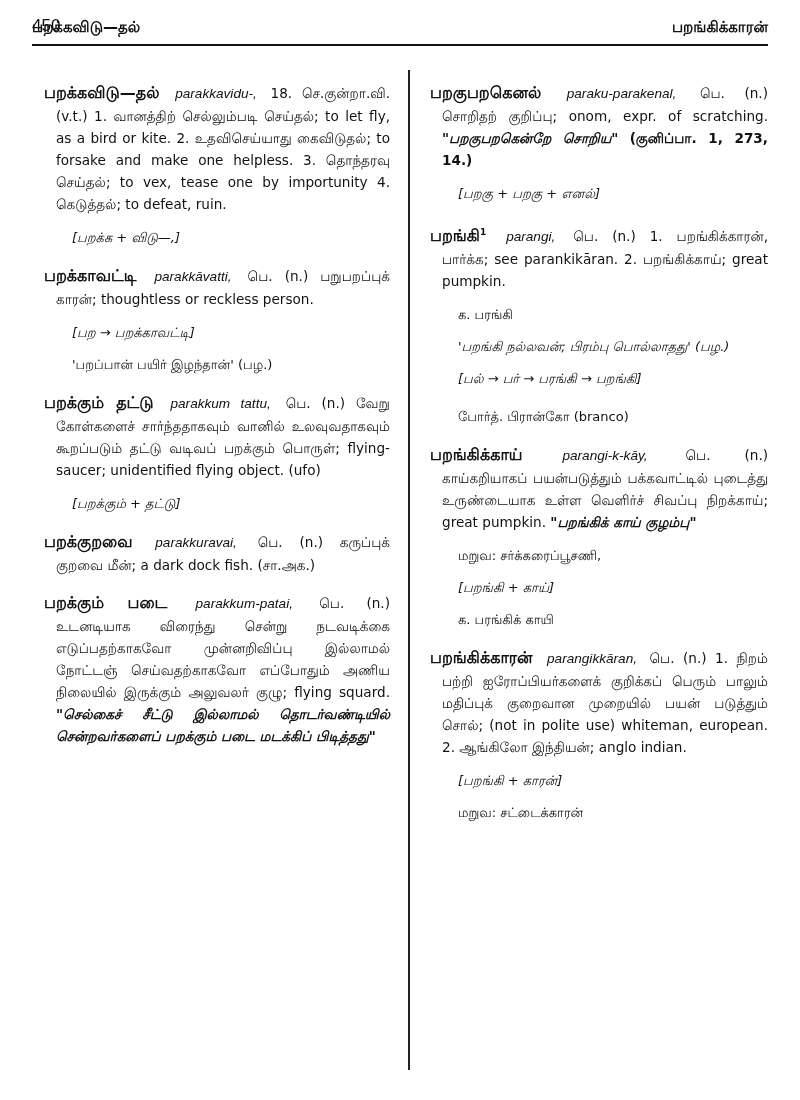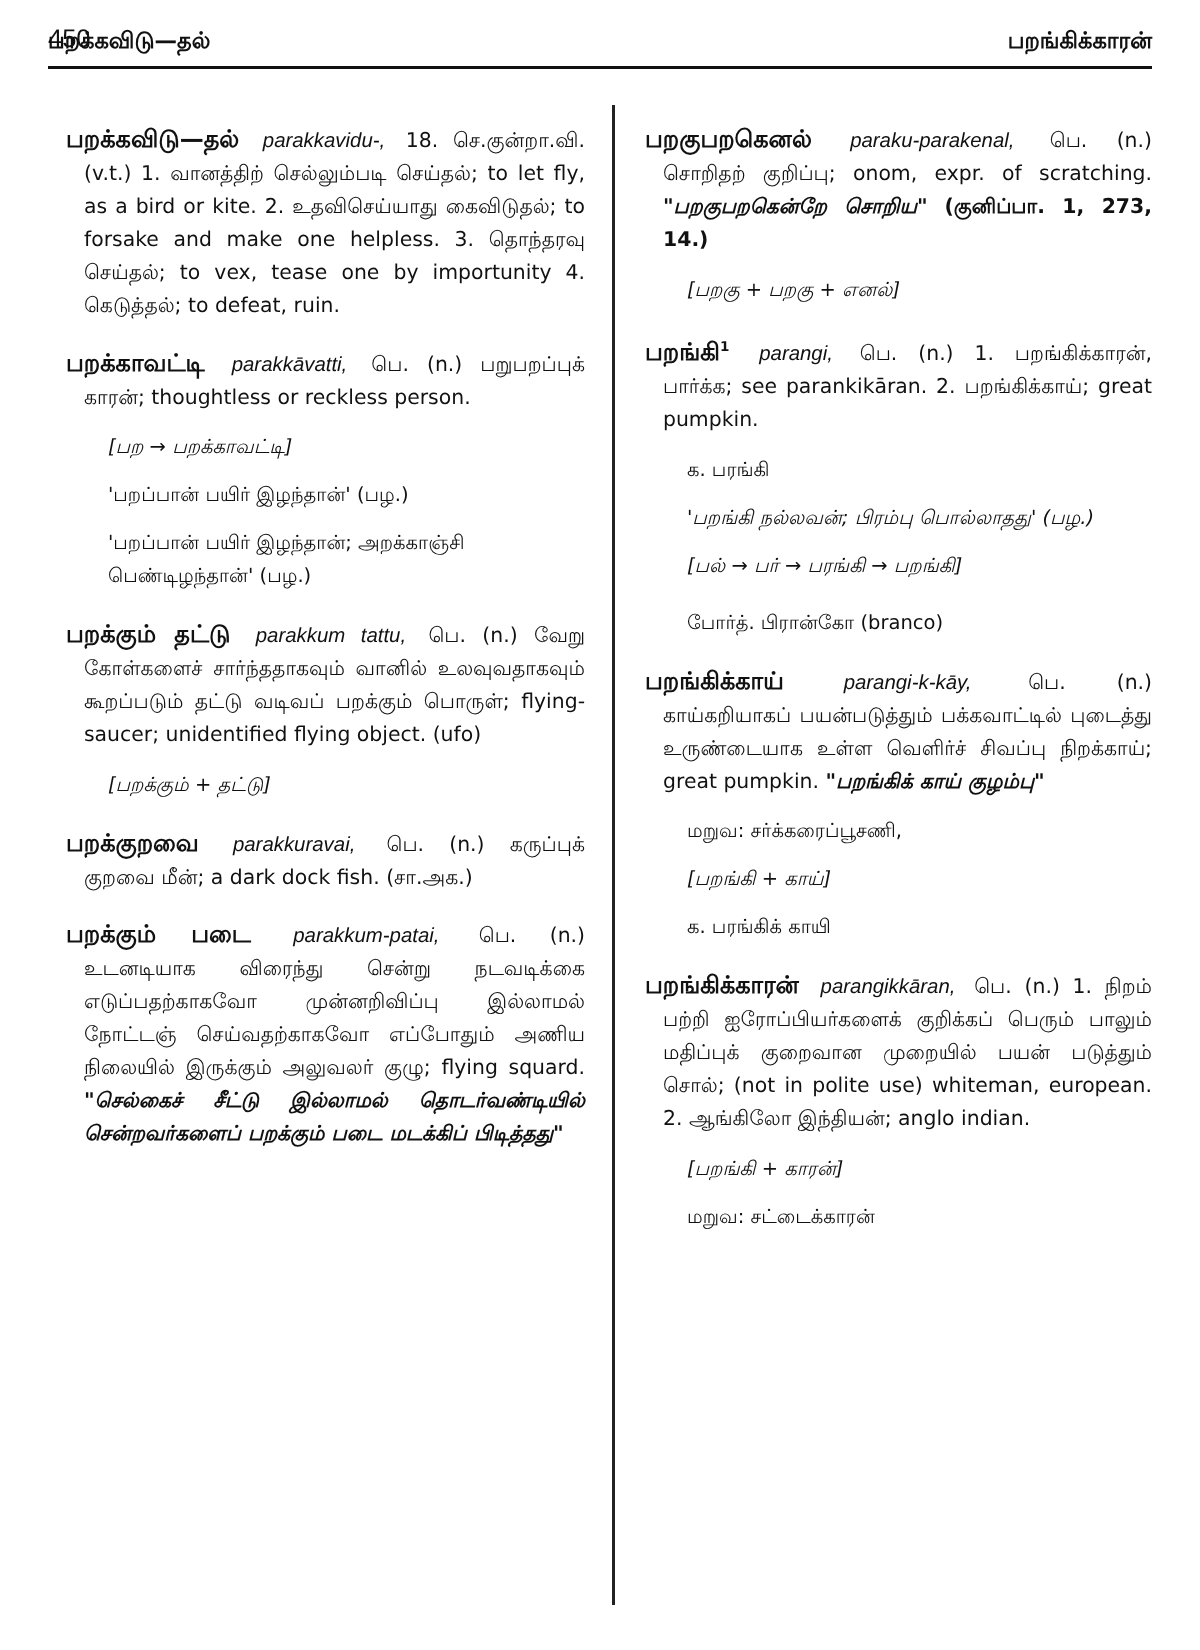--- a/index.html
+++ b/index.html
@@ -43,31 +43,31 @@
 
 <div class="divider"></div>
 
 <div class="col col-left">
   <div class="entry">
     <p>
       <span class="hw">பறக்கவிடு—தல்</span>
       <span class="translit">parakkavidu-,</span>
       <span>18. செ.குன்றா.வி. (v.t.) 1. வானத்திற் செல்லும்படி செய்தல்; to let fly, as a bird or kite. 2. உதவிசெய்யாது கைவிடுதல்; to forsake and make one helpless. 3. தொந்தரவு செய்தல்; to vex, tease one by importunity 4. கெடுத்தல்; to defeat, ruin.</span>
     </p>
+    <div class="sub it">[பறக்க + விடு—,]</div>
   </div>
 
   <div class="entry">
     <p>
       <span class="hw">பறக்காவட்டி</span>
       <span class="translit">parakkāvatti,</span>
       <span>பெ. (n.) பறுபறப்புக் காரன்; thoughtless or reckless person.</span>
     </p>
     <div class="sub it">[பற → பறக்காவட்டி]</div>
     <div class="sub">'பறப்பான் பயிர் இழந்தான்' (பழ.)</div>
-    <div class="sub">'பறப்பான் பயிர் இழந்தான்; அறக்காஞ்சி பெண்டிழந்தான்' (பழ.)</div>
   </div>
 
   <div class="entry">
     <p>
       <span class="hw">பறக்கும் தட்டு</span>
       <span class="translit">parakkum tattu,</span>
       <span>பெ. (n.) வேறு கோள்களைச் சார்ந்ததாகவும் வானில் உலவுவதாகவும் கூறப்படும் தட்டு வடிவப் பறக்கும் பொருள்; flying-saucer; unidentified flying object. (ufo)</span>
     </p>
     <div class="sub it">[பறக்கும் + தட்டு]</div>
   </div>

